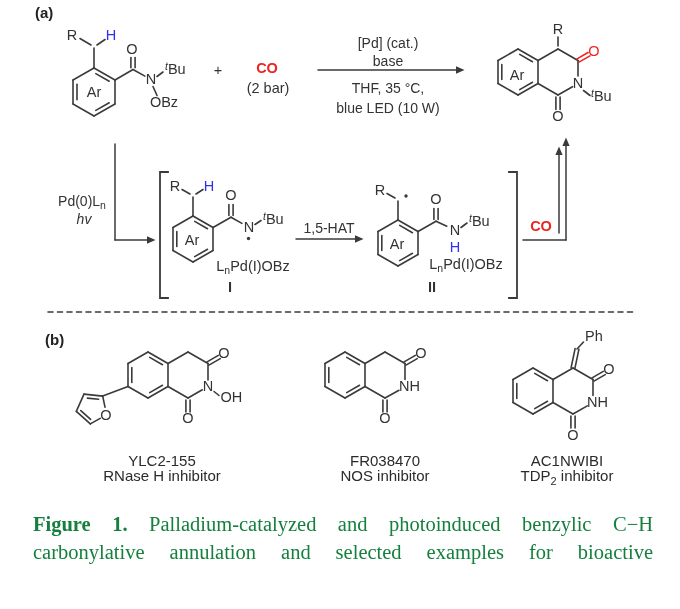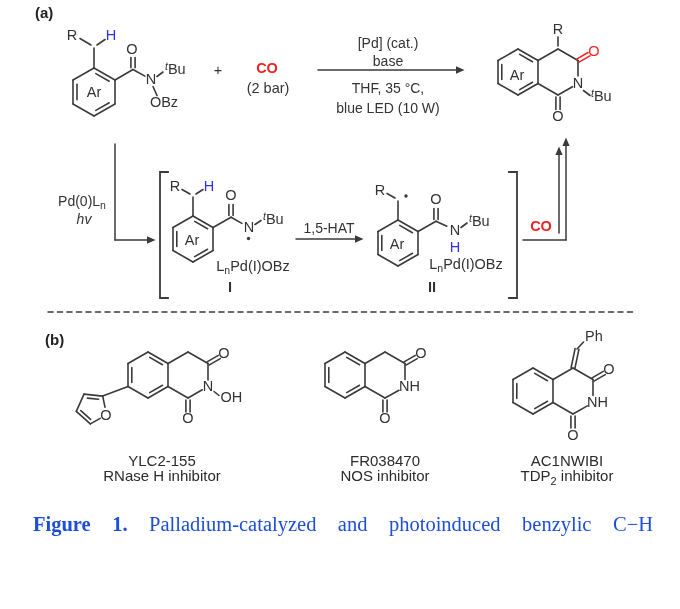--- a/index.html
+++ b/index.html
@@ -16,21 +16,21 @@
   svg.chem text.panel{font-size:15px;font-weight:bold;fill:#222;}
   svg.chem text.cname{font-size:15px;fill:#2b2b2b;}
   svg.chem text.roman{font-weight:bold;font-size:14.5px;}
   .red{fill:#ee2424 !important;}
   line.redb{stroke:#ee2424 !important;}
   .blue{fill:#3030f0 !important;}
   .bold{font-weight:bold;}
   .ital{font-style:italic;}
   .dash{stroke:#4a4a4a;stroke-width:1.6;stroke-dasharray:5 4.5;}
   .caption{position:absolute;left:33px;top:511px;width:620px;
-           font-family:"Liberation Serif",serif;font-size:20.5px;line-height:27.5px;color:#1d4ed8;}
+           font-family:"Liberation Serif",serif;font-size:20.5px;line-height:27.5px;color:#15803d;}
   .cap-line{white-space:normal;}
   .just{text-align:justify;text-align-last:justify;}
 </style>
 </head>
 <body>
 
 <div class="page">
 
 <svg class="chem" width="680" height="505" viewBox="0 0 680 505">
 
@@ -288,15 +288,16 @@
     <line x1="570.9" y1="416" x2="570.9" y2="428"></line>
     <line x1="575.1" y1="416" x2="575.1" y2="428"></line>
     <text class="at" x="573" y="439.5" text-anchor="middle">O</text>
     <text class="cname" x="567" y="466" text-anchor="middle">AC1NWIBI</text>
     <text class="cname" x="567" y="481" text-anchor="middle"><tspan>TDP</tspan><tspan font-size="11" dy="3.5">2</tspan><tspan dy="-3.5"> inhibitor</tspan></text>
   </g>
 </svg>
 
   <div class="caption">
     <div class="cap-line just"><b>Figure 1.</b> <span>Palladium-catalyzed and photoinduced benzylic C−H</span></div>
+    <div class="cap-line just"><span>carbonylative annulation and selected examples for bioactive</span></div>
   </div>
 
 </div>
 
 </body></html>

